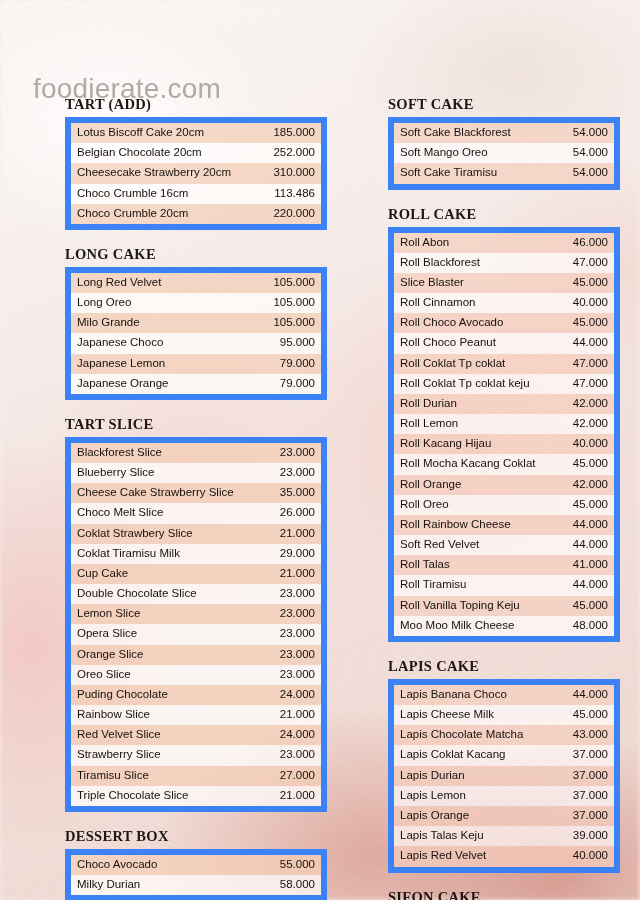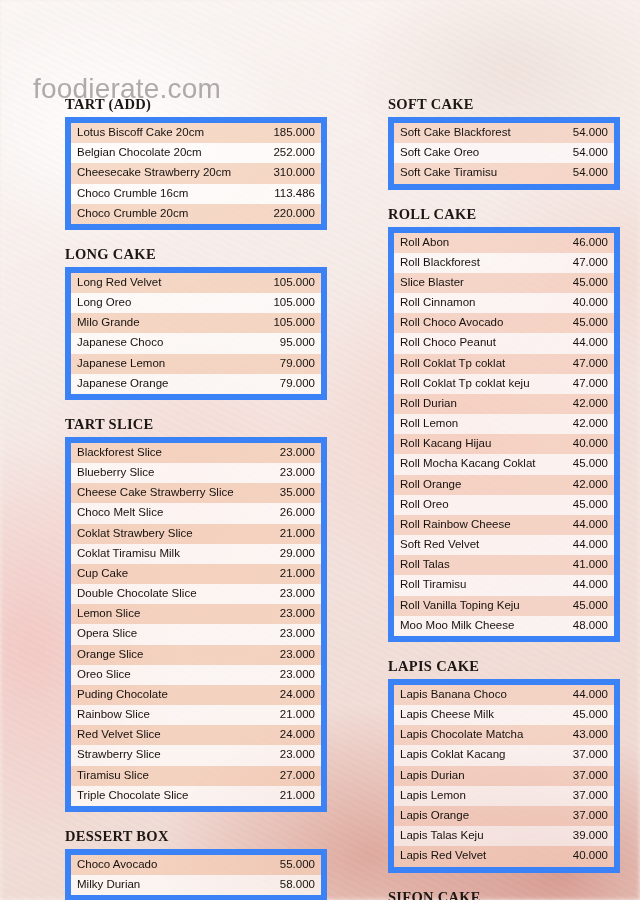--- a/index.html
+++ b/index.html
@@ -255,21 +255,21 @@
   <div class="col" id="col-right">
       <div class="section">
         <div class="section-title">SOFT CAKE</div>
         <table class="menu">
           <tbody>
             <tr>
               <td class="name">Soft Cake Blackforest</td>
               <td class="price">54.000</td>
             </tr>
             <tr>
-              <td class="name">Soft Cake Oreo</td>
+              <td class="name">Soft Mango Oreo</td>
               <td class="price">54.000</td>
             </tr>
             <tr>
               <td class="name">Soft Cake Tiramisu</td>
               <td class="price">54.000</td>
             </tr>
           </tbody>
         </table>
         <div class="spacer-sm"></div>
       </div>

